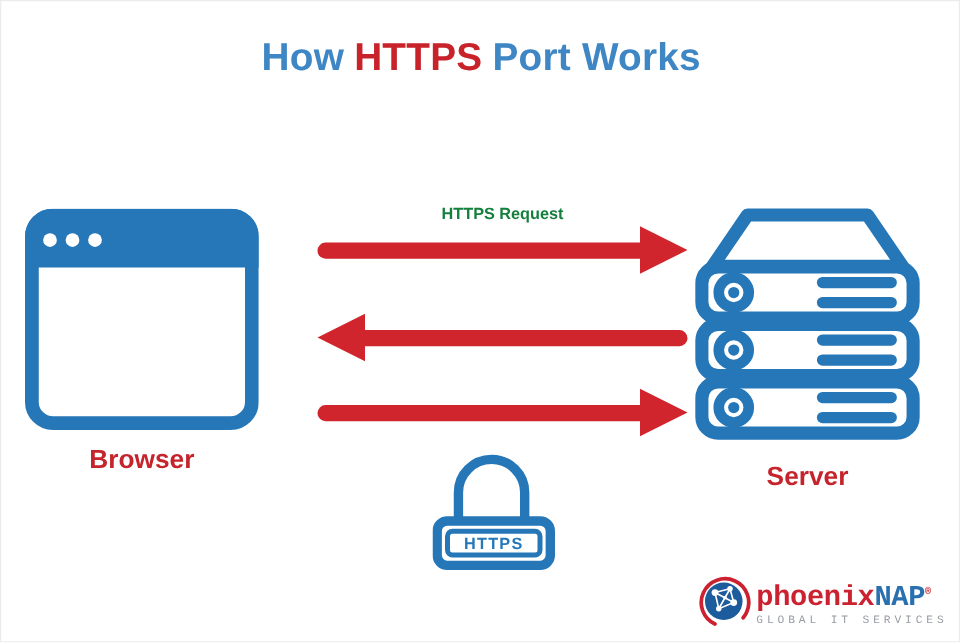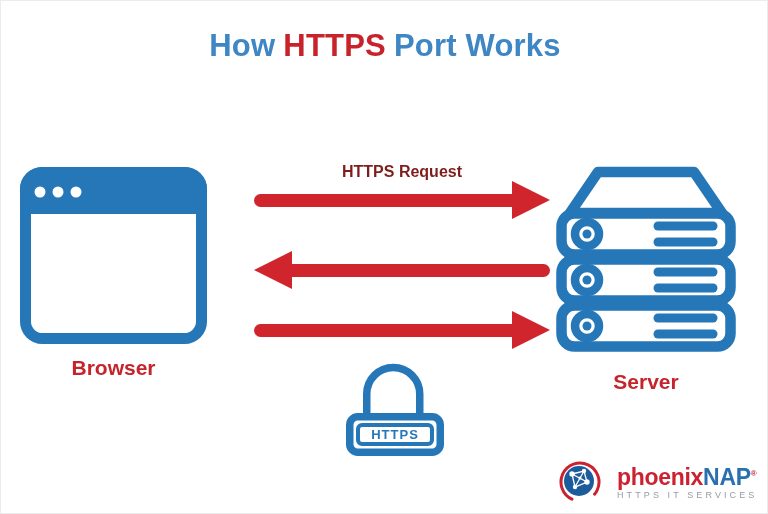--- a/index.html
+++ b/index.html
@@ -42,23 +42,23 @@
     color: #c5242c;
   }
   .node-browser .node-label { top: 189px; }
   .node-server  .node-label { top: 207px; }
 
   
   .flow-label {
     position: absolute;
     left: 253px; width: 296px;
     text-align: center;
-    font-size: 16px;
-    font-weight: bold;
-    color: #7f1d1d;
+    font-size: 13px;
+    font-weight: bold;
+    color: #15803d;
     white-space: nowrap;
   }
   #flow-label-1 { top: 162px; }
   #flow-label-2 { top: 233px; }
   #flow-label-3 { top: 300px; }
 
   .arrow { position: absolute; left: 253px; width: 296px; height: 38px; }
   #arrow-1 { top: 180px; }
   #arrow-2 { top: 250px; }
   #arrow-3 { top: 310px; }
@@ -94,21 +94,21 @@
     line-height: 23px;
     font-size: 13px;
     font-weight: bold;
     letter-spacing: 1px;
     color: #2677b8;
   }
 
   
   .logo { position: absolute; left: 557px; top: 458px; display: flex; align-items: flex-start; }
   .logo-globe { width: 44px; height: 44px; margin-top: 1px; }
-  .logo-textcol { margin-left: 15px; padding-top: 3px; }
+  .logo-textcol { margin-left: 3px; padding-top: 3px; font-family: Liberation Mono, monospace; }
   .logo-brand { font-size: 23px; font-weight: 600; line-height: 24px; letter-spacing: -0.3px; white-space: nowrap; }
   .brand-phoenix { color: #cb2130; }
   .brand-nap { color: #2a70ae; }
   .brand-reg { font-size: 8px; color: #cb2130; vertical-align: super; }
   .logo-tagline {
     font-size: 9px;
     letter-spacing: 3.1px;
     color: #979ca3;
     margin-top: 1px;
     white-space: nowrap;
@@ -207,17 +207,17 @@
           <circle cx="14" cy="14" r="2.7"></circle>
           <circle cx="26" cy="11" r="2.2"></circle>
           <circle cx="29" cy="22" r="2.7"></circle>
           <circle cx="17" cy="27" r="2.2"></circle>
           <circle cx="22" cy="18" r="1.5"></circle>
         </g>
       </svg>
     </span>
     <div class="logo-textcol">
       <div class="logo-brand"><span class="brand-phoenix">phoenix</span><span class="brand-nap">NAP</span><span class="brand-reg">®</span></div>
-      <div class="logo-tagline">HTTPS IT SERVICES</div>
+      <div class="logo-tagline">GLOBAL IT SERVICES</div>
     </div>
   </div>
 
 </div>
 
 </body></html>

